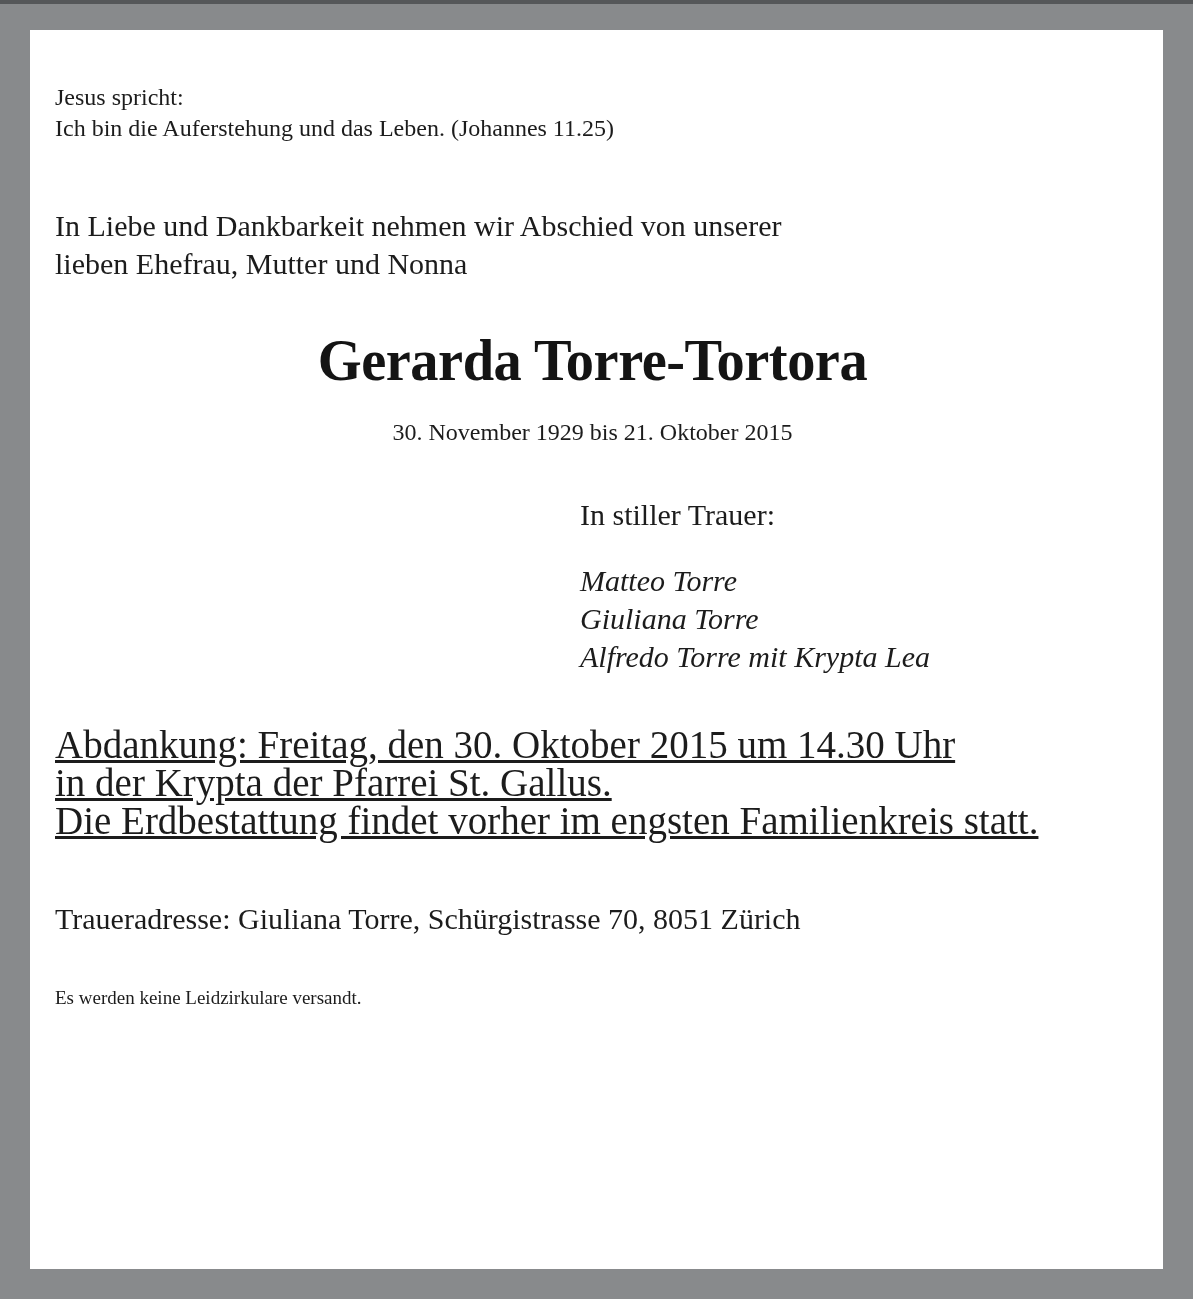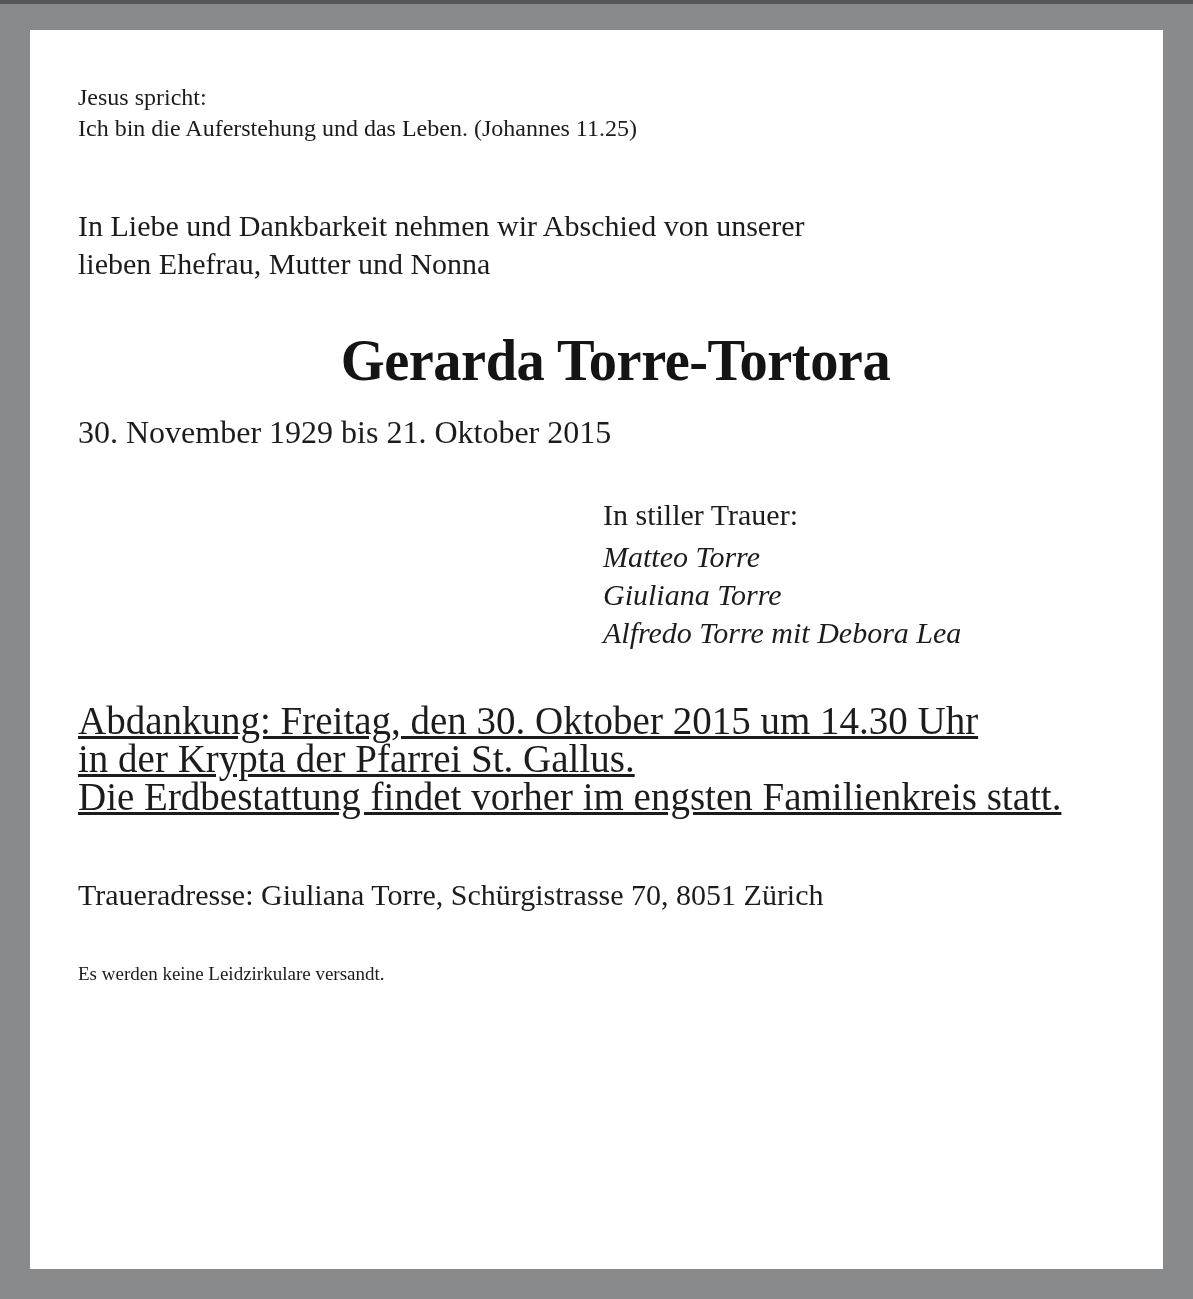--- a/index.html
+++ b/index.html
@@ -56,21 +56,21 @@
     left: 30px;
     top: 30px;
     width: 1133px;
     height: 1239px;
     background: #ffffff;
     box-sizing: border-box;
   }
 
   .content {
     position: absolute;
-    left: 48px;
+    left: 25px;
     top: 0;
     width: 1075px;
     color: #1c1c1c;
   }
 
   
   .epigraph {
     font-size: 24px;
     line-height: 31px;
     margin-top: 52px;
@@ -91,41 +91,42 @@
     line-height: 66px;
     letter-spacing: -0.5px;
     text-align: center;
     color: #141414;
     margin-top: 44px;
     transform: scaleX(0.94);
     transform-origin: center center;
   }
 
   .life-span {
-    font-size: 32px;
+    font-size: 24px;
     line-height: 40px;
+    text-align: center;
     margin-top: 19px;
     font-family: Liberation Serif, serif;
   }
 
   .tribute {
     font-size: 30px;
     line-height: 38px;
     margin-top: 36px;
     white-space: pre-line;
   }
 
   .mourners {
     margin-top: 44px;
     margin-left: 525px;
     font-size: 30px;
     line-height: 38px;
   }
   .mourners-heading {
-    margin-bottom: 4px;
+    margin-bottom: 28px;
   }
   .mourner-name {
     white-space: nowrap;
     font-style: italic;
   }
 
   .service {
     font-size: 39px;
     line-height: 38px;
     margin-top: 50px;
@@ -167,21 +168,21 @@
 
       <div class="deceased-name">Gerarda Torre-Tortora</div>
 
       <div class="life-span">30. November 1929 bis 21. Oktober 2015</div>
 
 
       <div class="mourners">
         <div class="mourners-heading">In stiller Trauer:</div>
         <div class="mourner-name">Matteo Torre</div>
         <div class="mourner-name">Giuliana Torre</div>
-        <div class="mourner-name">Alfredo Torre mit Debora Lea</div>
+        <div class="mourner-name">Alfredo Torre mit Krypta Lea</div>
       </div>
 
       <div class="service">Abdankung: Freitag, den 30. Oktober 2015 um 14.30 Uhr
 in der Krypta der Pfarrei St. Gallus.
 Die Erdbestattung findet vorher im engsten Familienkreis statt.</div>
 
       <div class="condolence-address">Traueradresse: Giuliana Torre, Schürgistrasse 70, 8051 Zürich</div>
 
       <div class="notice-footer">Es werden keine Leidzirkulare versandt.</div>
 

